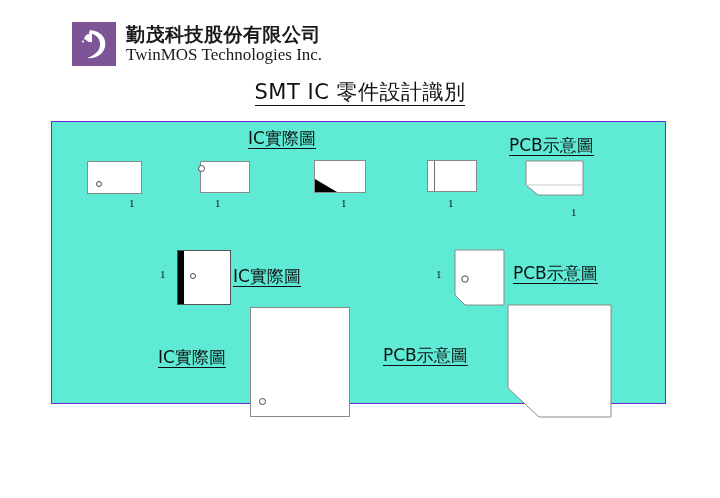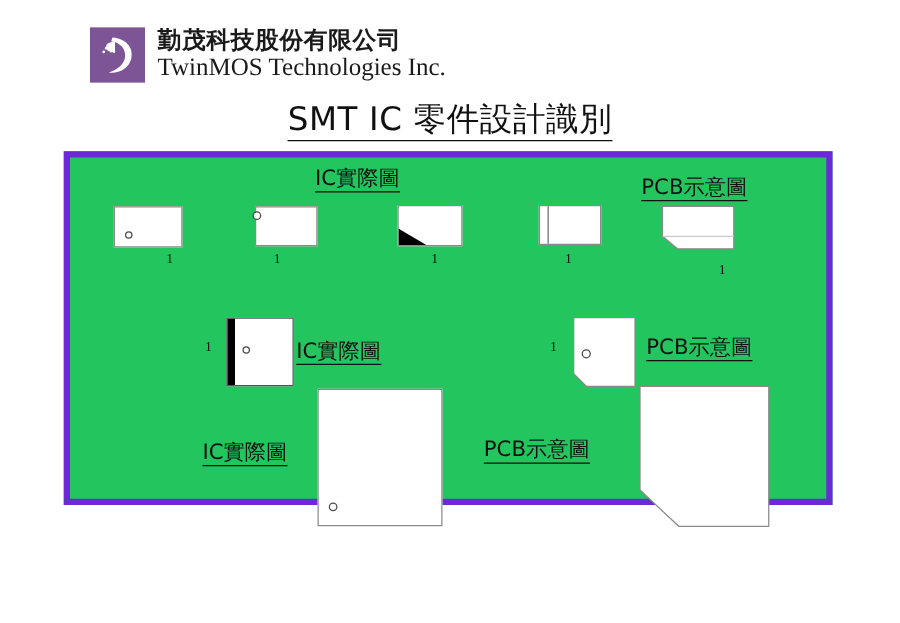--- a/index.html
+++ b/index.html
@@ -38,54 +38,54 @@
   #company-name-cn {
     font-family: "DejaVu Sans", sans-serif;
     font-size: 19px;
     font-weight: 700;
     color: #1a1a1a;
     letter-spacing: 0.5px;
     white-space: nowrap;
   }
   #company-name-en {
     font-family: "Liberation Serif", serif;
-    font-size: 20px;
+    font-size: 17px;
     font-weight: 400;
     color: #1a1a1a;
     white-space: nowrap;
     margin-top: 1px;
   }
 
   
   #page-title {
     position: absolute;
     left: 0;
     top: 78px;
     width: 720px;
     text-align: center;
     font-family: "DejaVu Sans", sans-serif;
-    font-size: 26px;
+    font-size: 21px;
     color: #111;
     letter-spacing: 0.5px;
   }
   #page-title span {
     border-bottom: 1.5px solid #111;
     padding-bottom: 1px;
   }
 
   
   #diagram-frame {
     position: absolute;
     left: 51px;
     top: 121px;
     width: 615px;
     height: 283px;
-    border: 5px solid #6d28d9;
+    border: 1px solid #6d28d9;
     box-sizing: border-box;
-    background: #22c55e;
+    background: #5eead4;
   }
 
   
   .caption {
     position: absolute;
     font-family: "DejaVu Sans", sans-serif;
     color: #111;
     white-space: nowrap;
   }
   .caption span {

